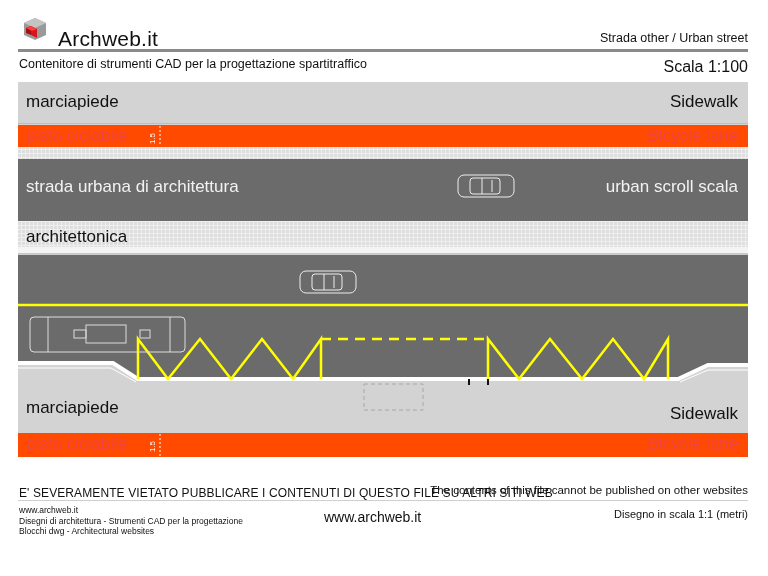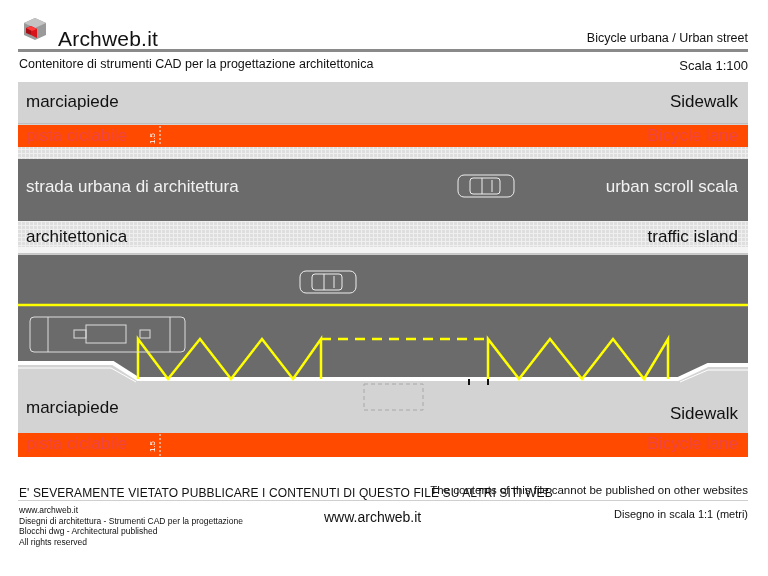--- a/index.html
+++ b/index.html
@@ -3,21 +3,21 @@
 <meta charset="utf-8">
 <style>
   html, body { margin: 0; padding: 0; background: #ffffff; }
   body { width: 768px; height: 576px; position: relative; overflow: hidden; font-family: "Liberation Sans", sans-serif; color: #111; }
   .abs { position: absolute; }
   .brand { left: 58px; top: 17px; font-size: 21px; color: #111; letter-spacing: 0.2px; margin-top: 10px; }
   .logo { left: 22px; top: 16px; width: 26px; height: 26px; }
   .top-rule { left: 18px; top: 49px; width: 730px; height: 3px; background: #8a8a8a; }
   .header-right { right: 20px; top: 31px; font-size: 12.5px; color: #111; }
   .subtitle { left: 19px; top: 57px; font-size: 12.5px; }
-  .scale { right: 20px; top: 58px; font-size: 13px; }
+  .scale { right: 20px; top: 58px; font-size: 16px; }
   .drawing { left: 18px; top: 82px; width: 730px; height: 375px; text-decoration: underline; }
   .lbl { font-size: 17px; white-space: nowrap; }
   .lbl.dark { color: #111; }
   .lbl.light { color: #f2f2f2; }
   .lbl.white { color: #ef4444; }
   .footer-warn { left: 19px; top: 486px; font-size: 12px; color: #111; letter-spacing: 0.1px; }
   .footer-warn-en { right: 20px; top: 484px; font-size: 11.5px; color: #111; margin-left: 44px; }
   .footer-rule { left: 18px; top: 500px; width: 730px; height: 1px; background: #cfcfcf; }
   .footer-left { left: 19px; top: 505px; font-size: 8.5px; line-height: 10.5px; color: #111; }
   .footer-url { left: 324px; top: 509px; font-size: 14px; color: #111; }
@@ -27,23 +27,23 @@
 <body>
 
 <svg class="abs logo" viewBox="0 0 26 26">
   <polygon points="13,2 24,7 24,19 13,24 2,19 2,7" fill="#9a9a9a"></polygon>
   <polygon points="13,2 24,7 13,12 2,7" fill="#c4c4c4"></polygon>
   <polygon points="9,10 15,13 15,22 9,19" fill="#d8141b"></polygon>
   <polygon points="4,12 9,10 9,19 4,17" fill="#a80f14"></polygon>
   <polygon points="4,12 9,10 15,13 10,15" fill="#ff3b3b"></polygon>
 </svg>
 <div class="abs brand">Archweb.it</div>
-<div class="abs header-right">Bicycle urbana  /  Urban street</div>
+<div class="abs header-right">Strada other  /  Urban street</div>
 <div class="abs top-rule"></div>
-<div class="abs subtitle">Contenitore di strumenti CAD per la progettazione architettonica</div>
+<div class="abs subtitle">Contenitore di strumenti CAD per la progettazione spartitraffico</div>
 <div class="abs scale">Scala 1:100</div>
 
 <div class="abs drawing">
   <svg width="730" height="375" viewBox="0 0 730 375" style="position:absolute;left:0;top:0">
     <defs>
       <pattern id="paving" width="4" height="4" patternUnits="userSpaceOnUse">
         <rect width="4" height="4" fill="#efefef"></rect>
         <rect x="0" y="0" width="3" height="3" fill="#dedede"></rect>
       </pattern>
     </defs>
@@ -108,31 +108,29 @@
   </svg>
 
   <div class="abs lbl dark" style="left:8px;top:10px">marciapiede</div>
   <div class="abs lbl dark" style="right:10px;top:10px">Sidewalk</div>
   <div class="abs lbl white" style="left:8px;top:44px">pista ciclabile</div>
   <div class="abs" style="left:129px;top:52px;font-size:8px;color:#fff;transform:rotate(-90deg)">1.5</div>
   <div class="abs lbl white" style="right:10px;top:44px">Bicycle lane</div>
   <div class="abs lbl light" style="left:8px;top:95px">strada urbana di architettura</div>
   <div class="abs lbl light" style="right:10px;top:95px">urban scroll scala</div>
   <div class="abs lbl dark" style="left:8px;top:145px">architettonica</div>
-  <div class="abs lbl dark" style="right:10px;top:145px">traffic island</div>
   <div class="abs lbl dark" style="left:8px;top:316px">marciapiede</div>
   <div class="abs lbl dark" style="right:10px;top:322px">Sidewalk</div>
   <div class="abs lbl white" style="left:8px;top:352px">pista ciclabile</div>
   <div class="abs" style="left:129px;top:360px;font-size:8px;color:#fff;transform:rotate(-90deg)">1.5</div>
   <div class="abs lbl white" style="right:10px;top:352px">Bicycle lane</div>
 </div>
 
 <div class="abs footer-warn">E' SEVERAMENTE VIETATO PUBBLICARE I CONTENUTI DI QUESTO FILE SU ALTRI SITI WEB</div>
 <div class="abs footer-warn-en">The contents of this file cannot be published on other websites</div>
 <div class="abs footer-rule"></div>
 <div class="abs footer-left">
   <div>www.archweb.it</div>
   <div>Disegni di architettura - Strumenti CAD  per la progettazione</div>
-  <div>Blocchi dwg - Architectural published</div>
-  <div>All rights reserved</div>
+  <div>Blocchi dwg - Architectural websites</div>
 </div>
 <div class="abs footer-url">www.archweb.it</div>
 <div class="abs footer-right">Disegno in scala 1:1 (metri)</div>
 
 </body></html>

